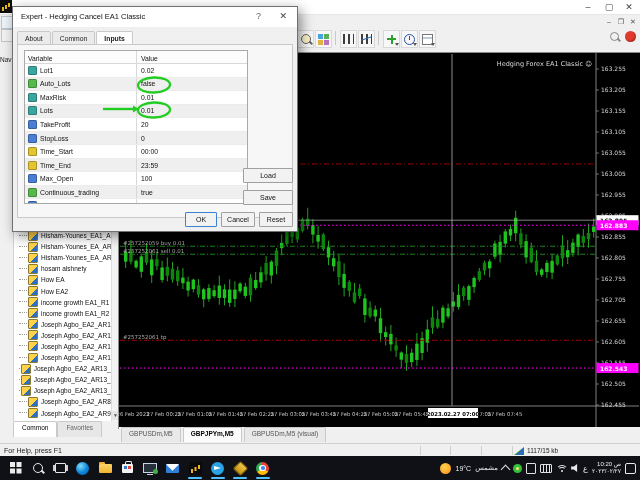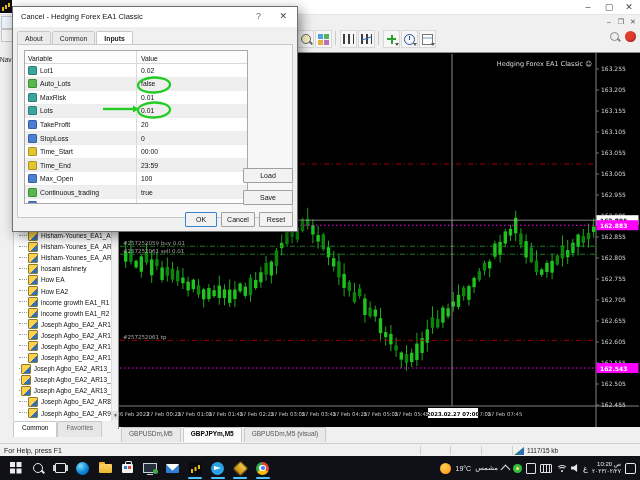--- a/index.html
+++ b/index.html
@@ -627,21 +627,21 @@
       <span class="t-clock">
         <span>10:20 ص</span>
         <span>٢٠٢٣/٠٢/٢٧</span>
       </span>
       <span class="t-notif"></span>
     </div>
   </div>
 
   <div class="abs" id="dialog">
     <div id="dlg-titlebar">
-      <span id="dlg-title">Cancel - Hedging Forex EA1 Classic</span>
+      <span id="dlg-title">Expert - Hedging Cancel EA1 Classic</span>
       <span id="dlg-help">?</span>
       <span id="dlg-close">✕</span>
     </div>
     <div id="dlg-tabs">
       <div class="dtab">About</div>
       <div class="dtab">Common</div>
       <div class="dtab active">Inputs</div>
     </div>
     <div id="dlg-page">
       <div id="dlg-table">

